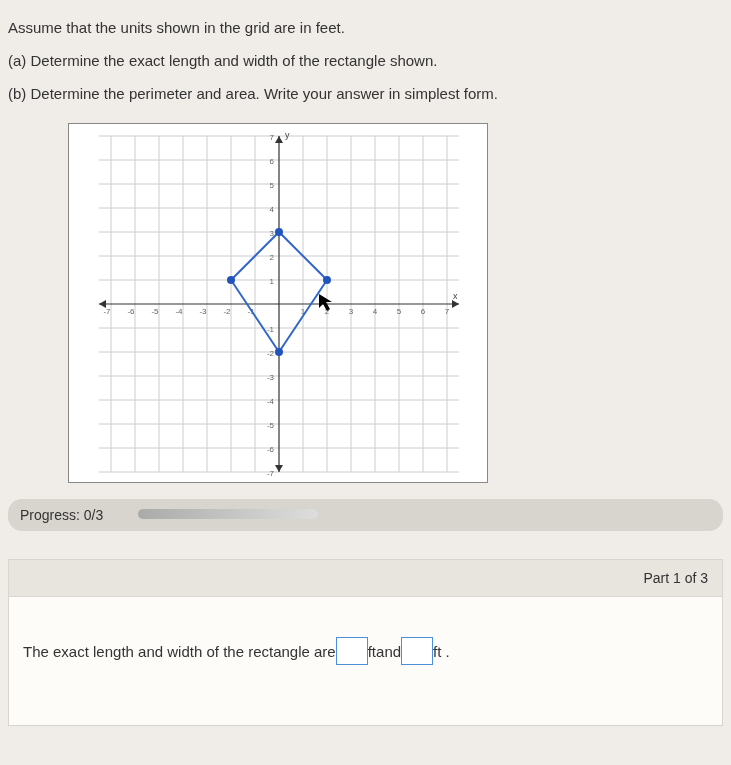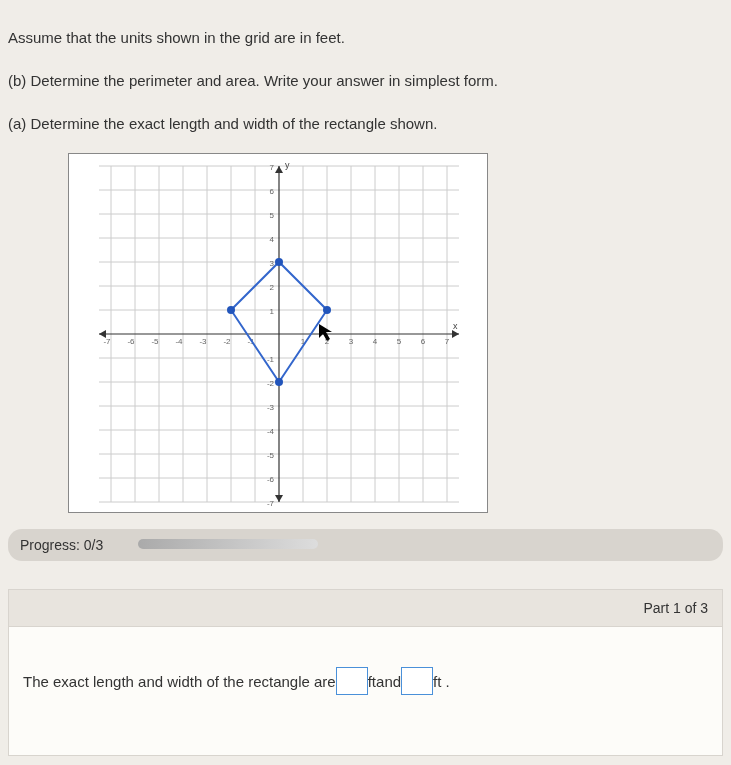--- a/index.html
+++ b/index.html
@@ -10,21 +10,21 @@
       background: #f0ede8;
       color: #333;
       width: 731px;
     }
     .question-text {
       font-size: 15px;
       line-height: 1.8;
       margin-bottom: 12px;
     }
     .question-text p {
-      margin: 16px 0;
+      margin: 6px 0;
     }
     .graph-container {
       margin: 16px 0 16px 60px;
       position: relative;
     }
     .graph-box {
       border: 1px solid #888;
       background: #fff;
       width: 420px;
       height: 360px;
@@ -82,22 +82,22 @@
     .shape-line { stroke: #3366cc; stroke-width: 2; fill: none; }
     .vertex { fill: #2255bb; }
     .arrow { fill: #333; }
     .cursor { fill: #000; }
   </style>
 </head>
 <body>
 
 <div class="question-text">
   <p>Assume that the units shown in the grid are in feet.</p>
+  <p>(a) Determine the exact length and width of the rectangle shown.</p>
   <p>(b) Determine the perimeter and area. Write your answer in simplest form.</p>
-  <p>(a) Determine the exact length and width of the rectangle shown.</p>
 </div>
 
 <div class="graph-container">
   <div class="graph-box">
     <svg width="420" height="360" viewBox="0 0 420 360">
 
       <line class="grid-line" x1="42" y1="12" x2="42" y2="348"></line>
       <line class="grid-line" x1="66" y1="12" x2="66" y2="348"></line>
       <line class="grid-line" x1="90" y1="12" x2="90" y2="348"></line>
       <line class="grid-line" x1="114" y1="12" x2="114" y2="348"></line>

